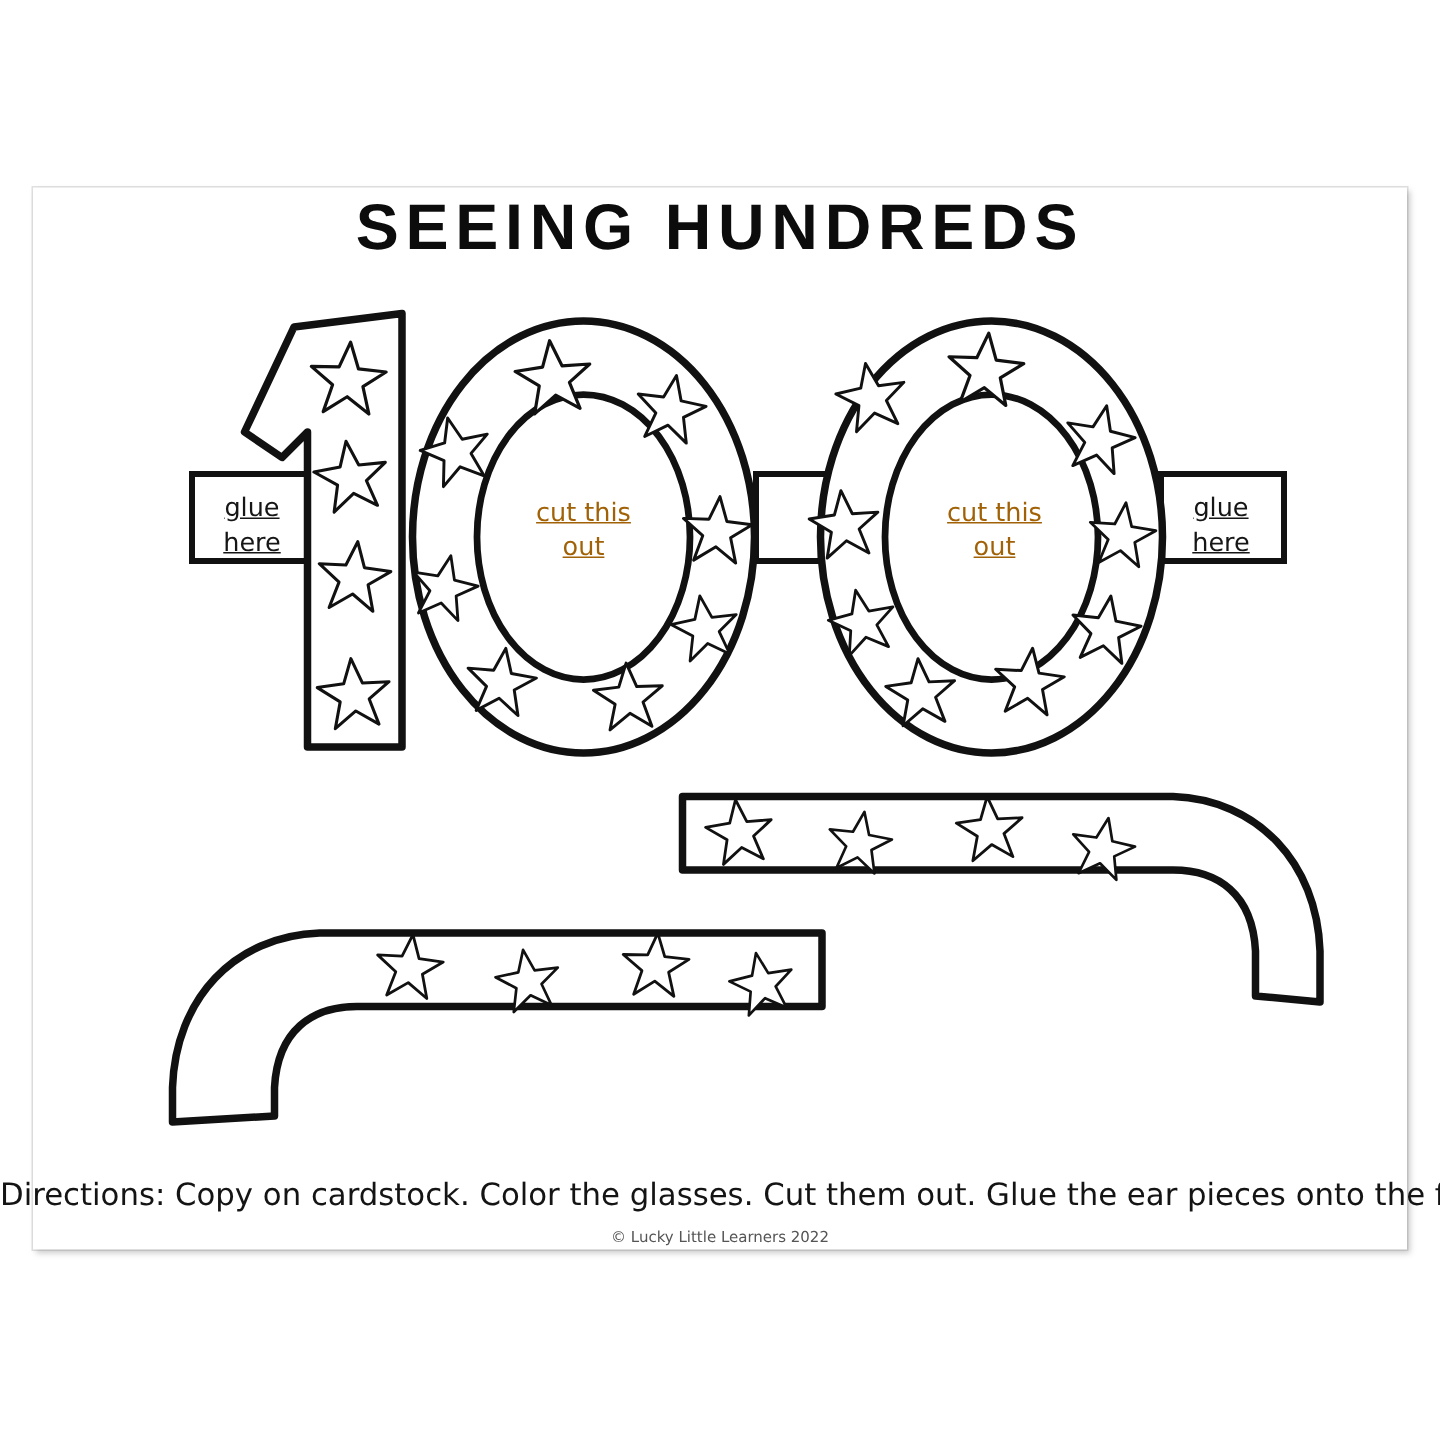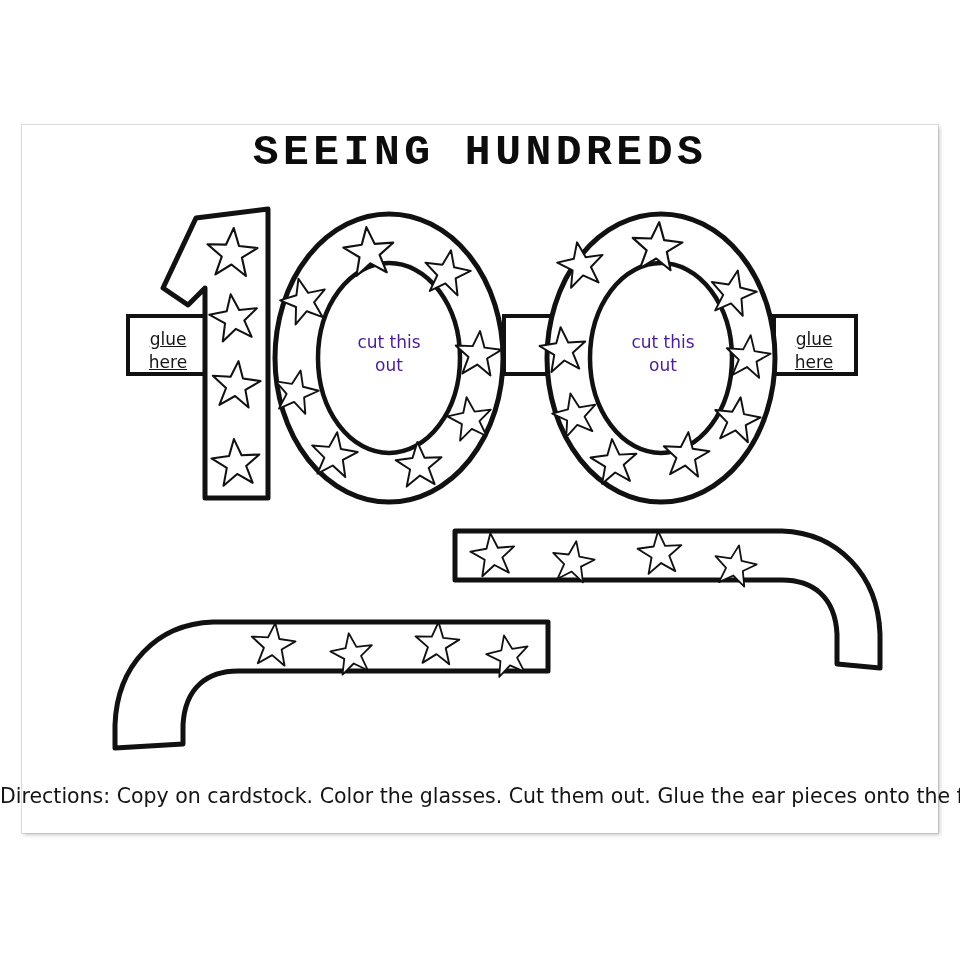--- a/index.html
+++ b/index.html
@@ -39,37 +39,38 @@
     white-space: pre;
     text-align: center;
   }
   #title {
     left: 0;
     top: 128px;
     width: 960px;
     font-size: 43px;
     font-weight: bold;
     letter-spacing: 4.5px;
-    font-family: Liberation Mono, monospace;
+    font-family: Liberation Sans, sans-serif;
     color: #0c0c0c;
   }
   .glue-label {
     font-size: 17px;
     line-height: 23px;
     font-family: "DejaVu Sans", sans-serif;
     color: #161616;
     text-decoration: underline;
   }
   #glue-left  { left: 132px; top: 328px; width: 72px; }
   #glue-right { left: 778px; top: 328px; width: 72px; }
   .lens-label {
     font-size: 17px;
     line-height: 23px;
     font-family: "DejaVu Sans", sans-serif;
-    color: #4c1d95;
+    color: #a16207;
+    text-decoration: underline;
   }
   #lens-left-label  { left: 322px; top: 331px; width: 134px; }
   #lens-right-label { left: 596px; top: 331px; width: 134px; }
   #directions {
     left: 0;
     top: 784px;
     width: 960px;
     font-size: 20.5px;
     font-family: "DejaVu Sans", sans-serif;
     color: #141414;
@@ -186,14 +187,15 @@
 here</div>
 
   <div class="txt lens-label" id="lens-left-label">cut this
 out</div>
 
   <div class="txt lens-label" id="lens-right-label">cut this
 out</div>
 
   <div class="txt" id="directions">Directions: Copy on cardstock. Color the glasses. Cut them out. Glue the ear pieces onto the frame.</div>
 
+  <div class="txt" id="copyright">© Lucky Little Learners 2022</div>
 
 </div>
 
 </body></html>

